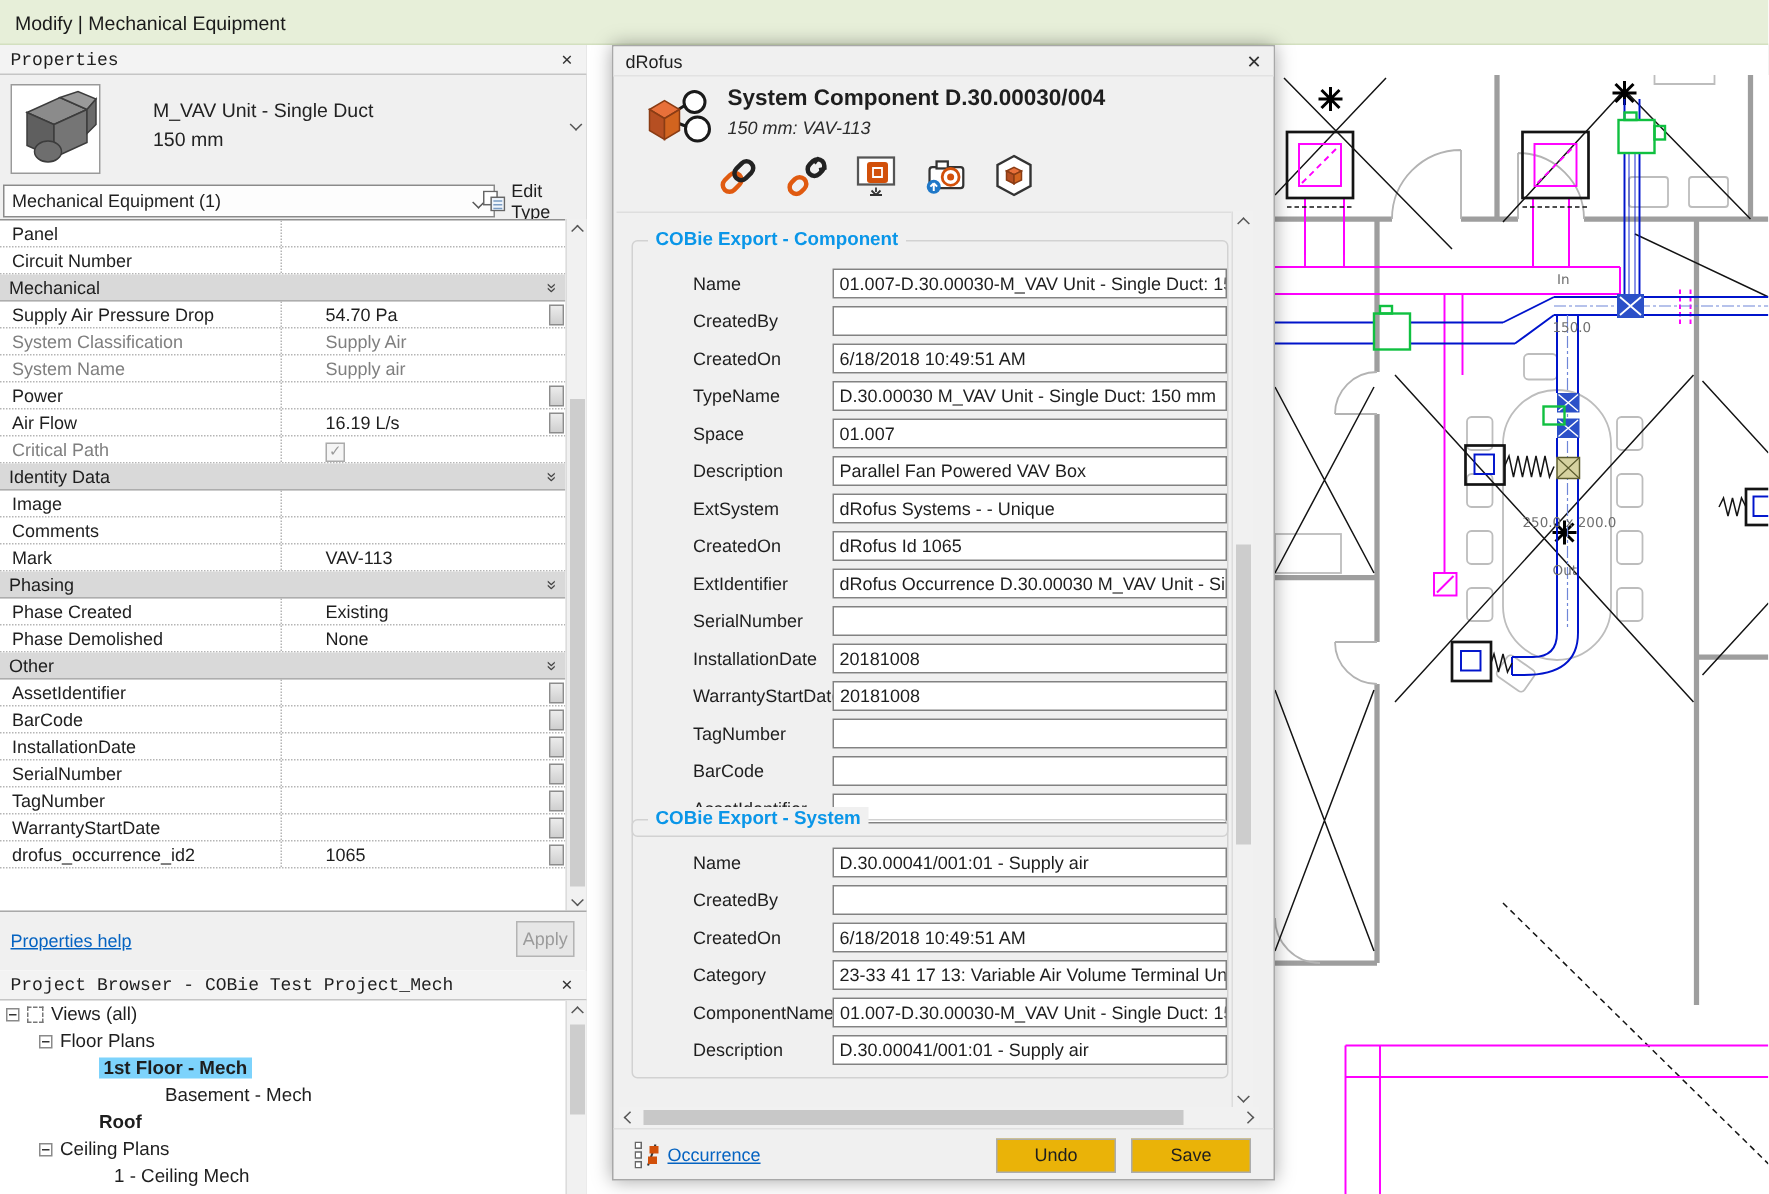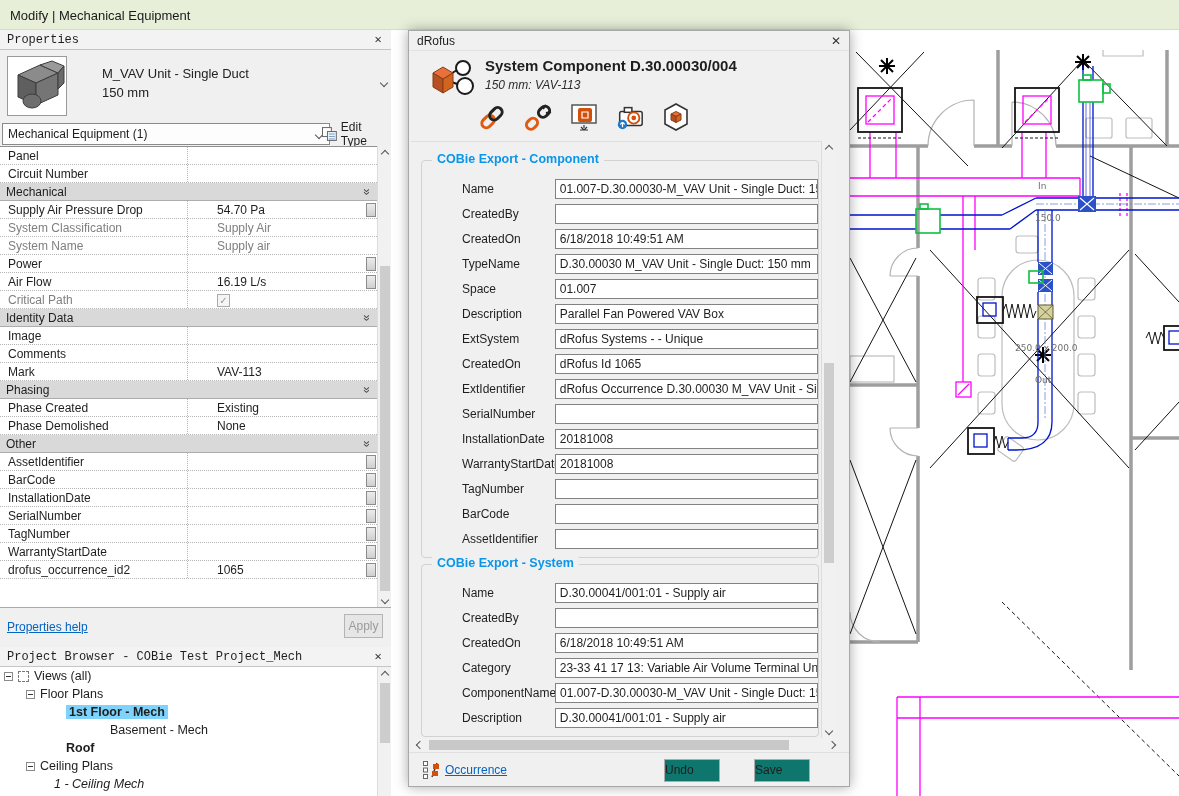--- a/index.html
+++ b/index.html
@@ -90,21 +90,21 @@
   .frow .finput { width:264px; height:20px; background:#fff; border:1px solid #828282; line-height:18px; padding:0 4px; white-space:nowrap; overflow:hidden; font-size:12px; }
 
   .hscroll { position:absolute; left:4px; top:707px; width:426px; height:14px; background:#f1f1f1; }
   .hscroll .arr { position:absolute; top:0; width:14px; height:14px; display:flex; align-items:center; justify-content:center; }
   .hscroll .arr.l { left:0; } .hscroll .arr.r { right:0; }
   .hscroll .thumb { position:absolute; left:16px; top:2px; width:360px; height:10px; background:#c8c8c8; }
 
   .dlg-footer { position:absolute; left:0; top:721px; width:440px; height:35px; border-top:1px solid #e0e0e0; }
   .occ-icon { position:absolute; left:14px; top:8px; }
   .occ-link { position:absolute; left:36px; top:10px; }
-  .btn { position:absolute; top:6px; width:56px; height:23px; background:#0f766e; border:1px solid #acacac; text-align:left; line-height:21px; cursor:pointer; }
+  .btn { position:absolute; top:6px; width:80px; height:23px; background:#eab308; border:1px solid #acacac; text-align:center; line-height:21px; cursor:pointer; }
   .btn.undo { left:255px; } .btn.save { left:345px; }
 </style>
 </head>
 <body>
 
 <div class="app">
 
   <div class="ribbon">
     <span class="ribbon-label">Modify | Mechanical Equipment</span>
   </div>
@@ -380,21 +380,21 @@
         <span>Project Browser - COBie Test Project_Mech</span>
         <span class="close-x">✕</span>
       </div>
       <div class="tree" id="tree">
           <div class="trow" style="padding-left: 4px;"><span class="expander"></span><span class="tree-icon"></span><span>Views (all)</span></div>
           <div class="trow" style="padding-left: 26px;"><span class="expander"></span><span>Floor Plans</span></div>
           <div class="trow" style="padding-left: 66px;"><span class="sel">1st Floor - Mech</span></div>
           <div class="trow" style="padding-left: 66px; margin-left: 44px;"><span>Basement - Mech</span></div>
           <div class="trow" style="padding-left: 66px; font-weight: bold;"><span>Roof</span></div>
           <div class="trow" style="padding-left: 26px;"><span class="expander"></span><span>Ceiling Plans</span></div>
-          <div class="trow" style="padding-left: 54px; font-style: italic;"><span>1 - Ceiling Mech</span></div>
+          <div class="trow" style="padding-left: 76px;"><span>1 - Ceiling Mech</span></div>
           <div class="trow" style="padding-left: 66px;"><span>2 - Ceiling Mech</span></div>
         </div>
       <div class="vscroll pb-scroll">
         <div class="arr" style="top:0">
             <span class="chv up"></span>
           </div>
         <div class="thumb"></div>
       </div>
     </div>
   </div>
@@ -521,21 +521,21 @@
             <div class="frow">
               <div class="flabel">BarCode</div>
               <div class="finput"></div>
             </div>
             <div class="frow">
               <div class="flabel">AssetIdentifier</div>
               <div class="finput"></div>
             </div>
           </div>
       </div>
-      <div class="groupbox" style="top:422px;">
+      <div class="groupbox" style="top:404px;">
         <span class="legend">COBie Export - System</span>
         <div class="gfields" id="group-1-fields">
             <div class="frow">
               <div class="flabel">Name</div>
               <div class="finput">D.30.00041/001:01 - Supply air</div>
             </div>
             <div class="frow">
               <div class="flabel">CreatedBy</div>
               <div class="finput"></div>
             </div>

